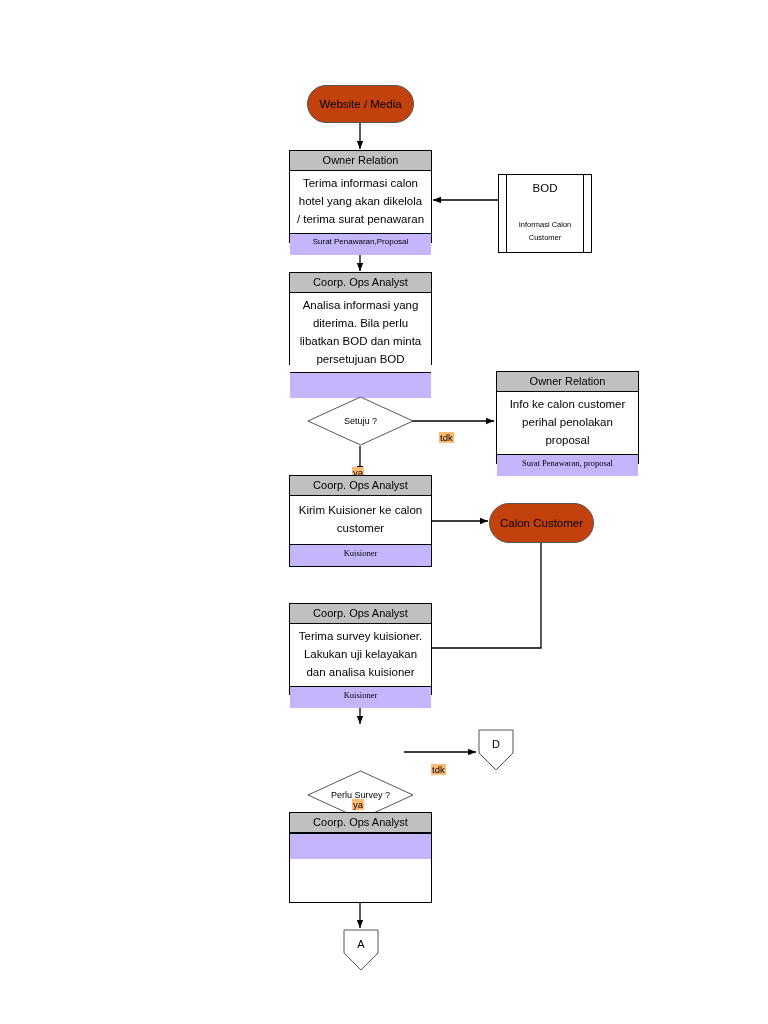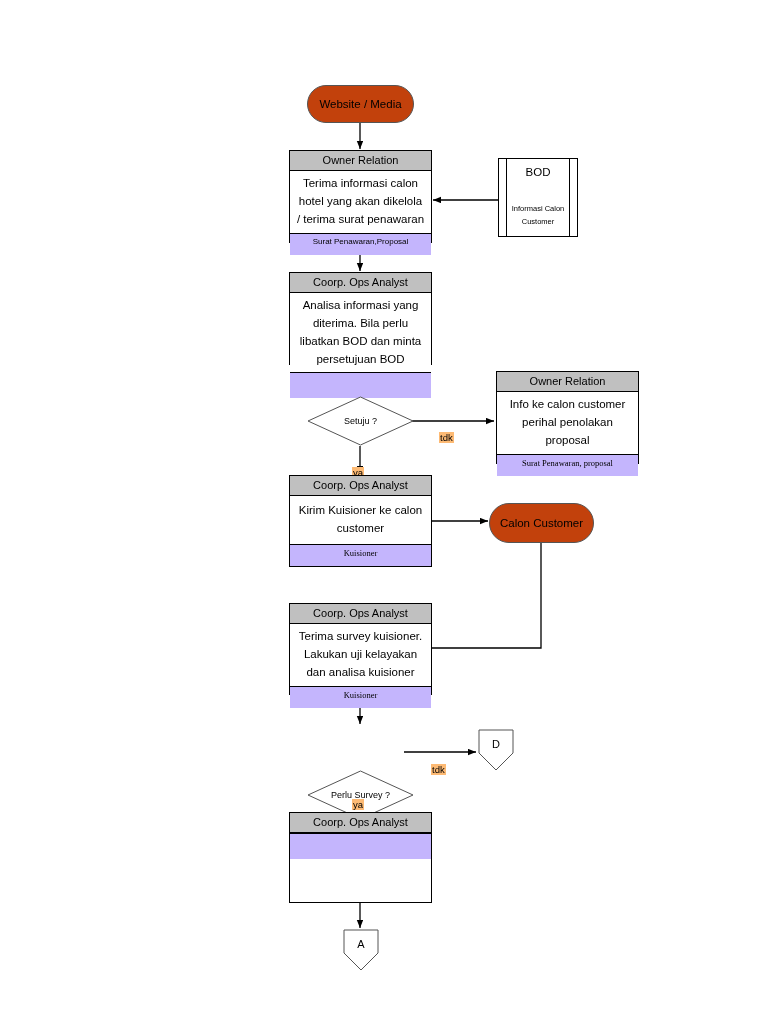--- a/index.html
+++ b/index.html
@@ -209,21 +209,21 @@
   </div>
 
   <div class="node procbox" style="left:289px; top:150px; width:143px; height:93px;">
     <div class="hdr">Owner Relation</div>
     <div class="body">
       <span>Terima informasi calon hotel yang akan dikelola / terima surat penawaran</span>
     </div>
     <div class="ftr sans">Surat Penawaran,Proposal</div>
   </div>
 
-  <div class="node predef" style="left:498px; top:158px; width:80px; height:79px;gap:13px;">
+  <div class="node predef" style="left:498px; top:174px; width:94px; height:79px;gap:13px;">
     <span class="bar-l"></span>
     <span class="bar-r"></span>
     <div class="ttl">BOD</div>
     <div class="sub">
       <div>Informasi  Calon</div>
       <div>Customer</div>
     </div>
   </div>
 
   <div class="node procbox" style="left:289px; top:272px; width:143px; height:93px;">

